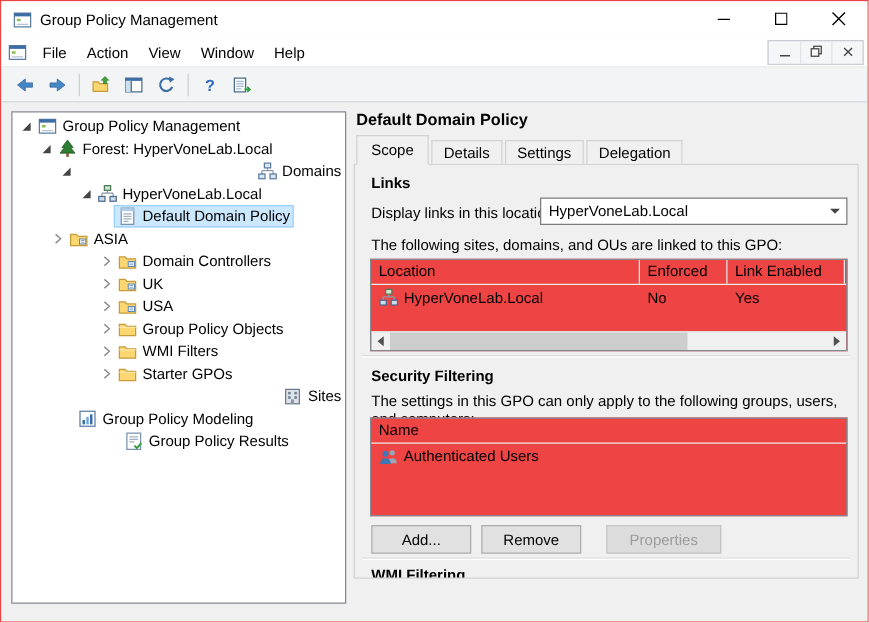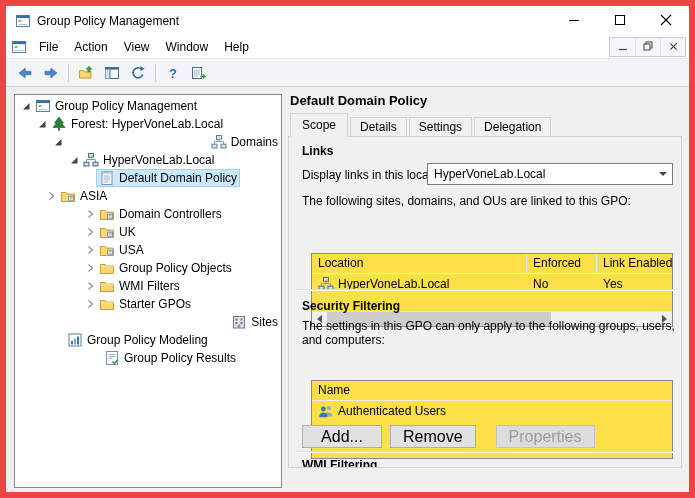--- a/index.html
+++ b/index.html
@@ -1,18 +1,18 @@
 <!DOCTYPE html>
 <html style="--selection-bg: #cce8ff; --selection-border: #99d1ff;"><head>
 <meta charset="utf-8">
 <style>
   * { box-sizing: border-box; }
   body { margin:0; font-family:"Liberation Sans","DejaVu Sans",sans-serif; font-size:12px; color:#000; background:#fff; }
 
-  .window { position:relative; width:695px; height:498px; border:6px solid #ef4444; background:#f0f0f0; overflow:hidden; }
+  .window { position:relative; width:695px; height:498px; border:1px solid #ef4444; background:#f0f0f0; overflow:hidden; }
 
   
   .titlebar { height:30px; background:#fff; display:flex; align-items:center; }
   .title-icon { width:16px; height:16px; margin:0 6px 0 9px; flex:none; }
   .title-icon svg, .ticon svg, .tb-ic svg, .menu-icon svg, .chev svg { display:block; }
   .title-text { font-size:12px; }
   .win-controls { margin-left:auto; display:flex; height:100%; }
   .win-btn { width:46px; height:100%; display:flex; align-items:center; justify-content:center; }
 
   
@@ -54,21 +54,21 @@
   .security-h { top:162px; }
   .wmi-h { top:321px; }
   .display-label { position:absolute; left:13px; top:31px; }
   .combo { position:absolute; right:8px; top:26px; width:246px; height:22px; background:#fff; border:1px solid #7a7a7a; }
   .combo-text { position:absolute; left:6px; top:3px; }
   .combo-arrow { position:absolute; right:0; top:0; width:18px; height:100%; display:flex; align-items:center; justify-content:center; }
   .tri-down { width:0; height:0; border-left:4px solid transparent; border-right:4px solid transparent; border-top:4px solid #444; }
   .links-desc { position:absolute; left:13px; top:57px; }
   .sec-desc { position:absolute; left:13px; top:182px; }
 
-  .listbox { position:absolute; left:22px; right:8px; background:#fde047; border:1px solid #828790; overflow:hidden;margin-top:41px; }
+  .listbox { position:absolute; left:12px; right:8px; background:#ef4444; border:1px solid #828790; overflow:hidden; }
   #links-table { top:75px; height:74px; }
   #name-table { top:202px; height:79px; }
   .lv-header { display:flex; height:20px; border-bottom:1px solid #ececec; }
   .lv-col { padding:2px 6px; border-right:1px solid #e5e5e5; flex:none; }
   .lv-col.fill { flex:1; border-right:none; }
   .w-loc { width:215px; } .w-enf { width:70px; } .w-le { width:94px; }
   .w-name { flex:1; border-right:none; }
   .lv-row { display:flex; height:20px; align-items:center; }
   .lv-cell { padding:0 6px; flex:none; display:flex; align-items:center; }
 
@@ -77,21 +77,21 @@
   .tri-left { width:0; height:0; border-top:4px solid transparent; border-bottom:4px solid transparent; border-right:5px solid #505050; }
   .tri-right { width:0; height:0; border-top:4px solid transparent; border-bottom:4px solid transparent; border-left:5px solid #505050; }
   .sb-track { flex:1; position:relative; }
   .sb-thumb { position:absolute; left:0; top:0; height:14px; width:68%; background:#cdcdcd; }
 
   .divider { position:absolute; left:6px; right:6px; height:2px; border-top:1px solid #dcdcdc; border-bottom:1px solid #fff; }
   #divider-security { top:152px; }
   #divider-wmi { top:314px; }
 
   #sec-buttons { position:absolute; left:13px; top:288px; display:flex; }
-  .btn { height:23px; min-width:80px; padding:0 12px; margin-right:8px; font-family:inherit; font-size:16px; background:#e1e1e1; border:1px solid #adadad; }
+  .btn { height:23px; min-width:80px; padding:0 12px; margin-right:8px; font-family:inherit; font-size:12px; background:#e1e1e1; border:1px solid #adadad; }
   .btn:last-child { margin-left:12px; min-width:92px; }
   .btn.disabled { background:#dcdcdc; border-color:#c3c3c3; color:#9c9c9c; }
 </style>
 </head>
 <body>
 
 <div class="window">
 
   <div class="titlebar">
     <span class="title-icon">

